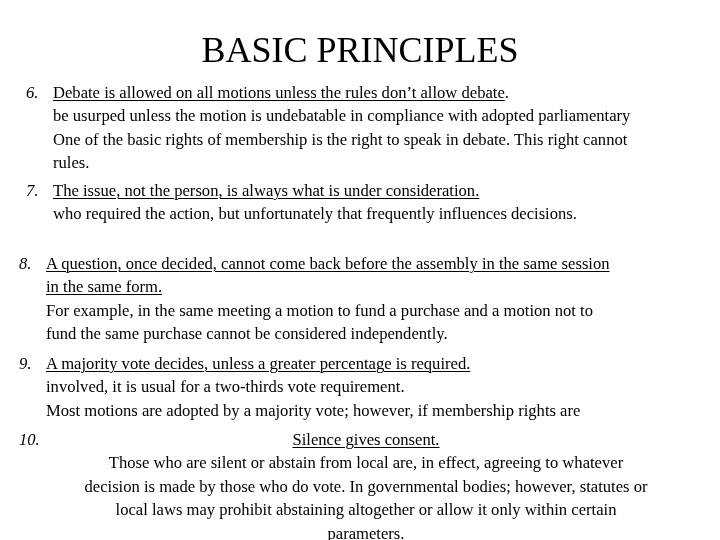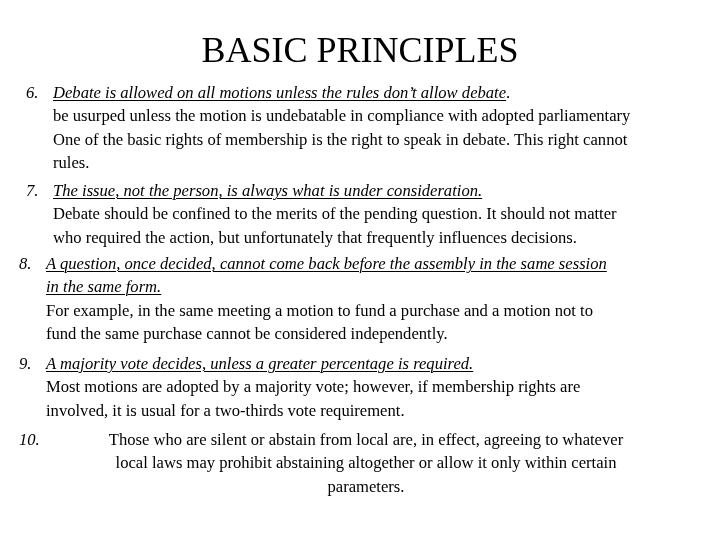--- a/index.html
+++ b/index.html
@@ -35,21 +35,20 @@
     .principle .num {
       position: absolute;
       top: 0;
       font-style: italic;
     }
     .principle .body {
       position: absolute;
       top: 0;
     }
     .principle .heading {
-      font-style: italic;
       text-decoration: underline;
       text-underline-offset: 2px;
       text-decoration-thickness: 1px;
     }
     .principle .desc {
       display: block;
     }
 
     
     .item-a .num { left: 26px; }
@@ -76,44 +75,45 @@
     <span class="desc">be usurped unless the motion is undebatable in compliance with adopted parliamentary</span>
     <span class="desc">One of the basic rights of membership is the right to speak in debate. This right cannot</span>
     <span class="desc">rules.</span>
   </div>
 </div>
 
 <div class="principle item-a" id="p7">
   <span class="num">7.</span>
   <div class="body">
     <span class="desc"><span class="heading">The issue, not the person, is always what is under consideration.</span></span>
-    <span class="desc">Debate should be confined to the merits of the pending question. It should not matter</span>
     <span class="desc">who required the action, but unfortunately that frequently influences decisions.</span>
   </div>
 </div>
 
 <div class="principle item-b" id="p8">
   <span class="num">8.</span>
   <div class="body">
     <span class="desc"><span class="heading">A question, once decided, cannot come back before the assembly in the same session</span></span>
     <span class="desc"><span class="heading">in the same form.</span></span>
     <span class="desc">For example, in the same meeting a motion to fund a purchase and a motion not to</span>
     <span class="desc">fund the same purchase cannot be considered independently.</span>
   </div>
 </div>
 
 <div class="principle item-b" id="p9">
   <span class="num">9.</span>
   <div class="body">
     <span class="desc"><span class="heading">A majority vote decides, unless a greater percentage is required.</span></span>
+    <span class="desc">involved, it is usual for a two-thirds vote requirement.</span>
     <span class="desc">Most motions are adopted by a majority vote; however, if membership rights are</span>
-    <span class="desc">involved, it is usual for a two-thirds vote requirement.</span>
   </div>
 </div>
 
 <div class="principle item-b" id="p10">
   <span class="num">10.</span>
   <div class="body">
+    <span class="desc"><span class="heading">Silence gives consent.</span></span>
     <span class="desc">Those who are silent or abstain from local are, in effect, agreeing to whatever</span>
+    <span class="desc">decision is made by those who do vote. In governmental bodies; however, statutes or</span>
     <span class="desc">local laws may prohibit abstaining altogether or allow it only within certain</span>
     <span class="desc">parameters.</span>
   </div>
 </div>
 
 </body></html>

